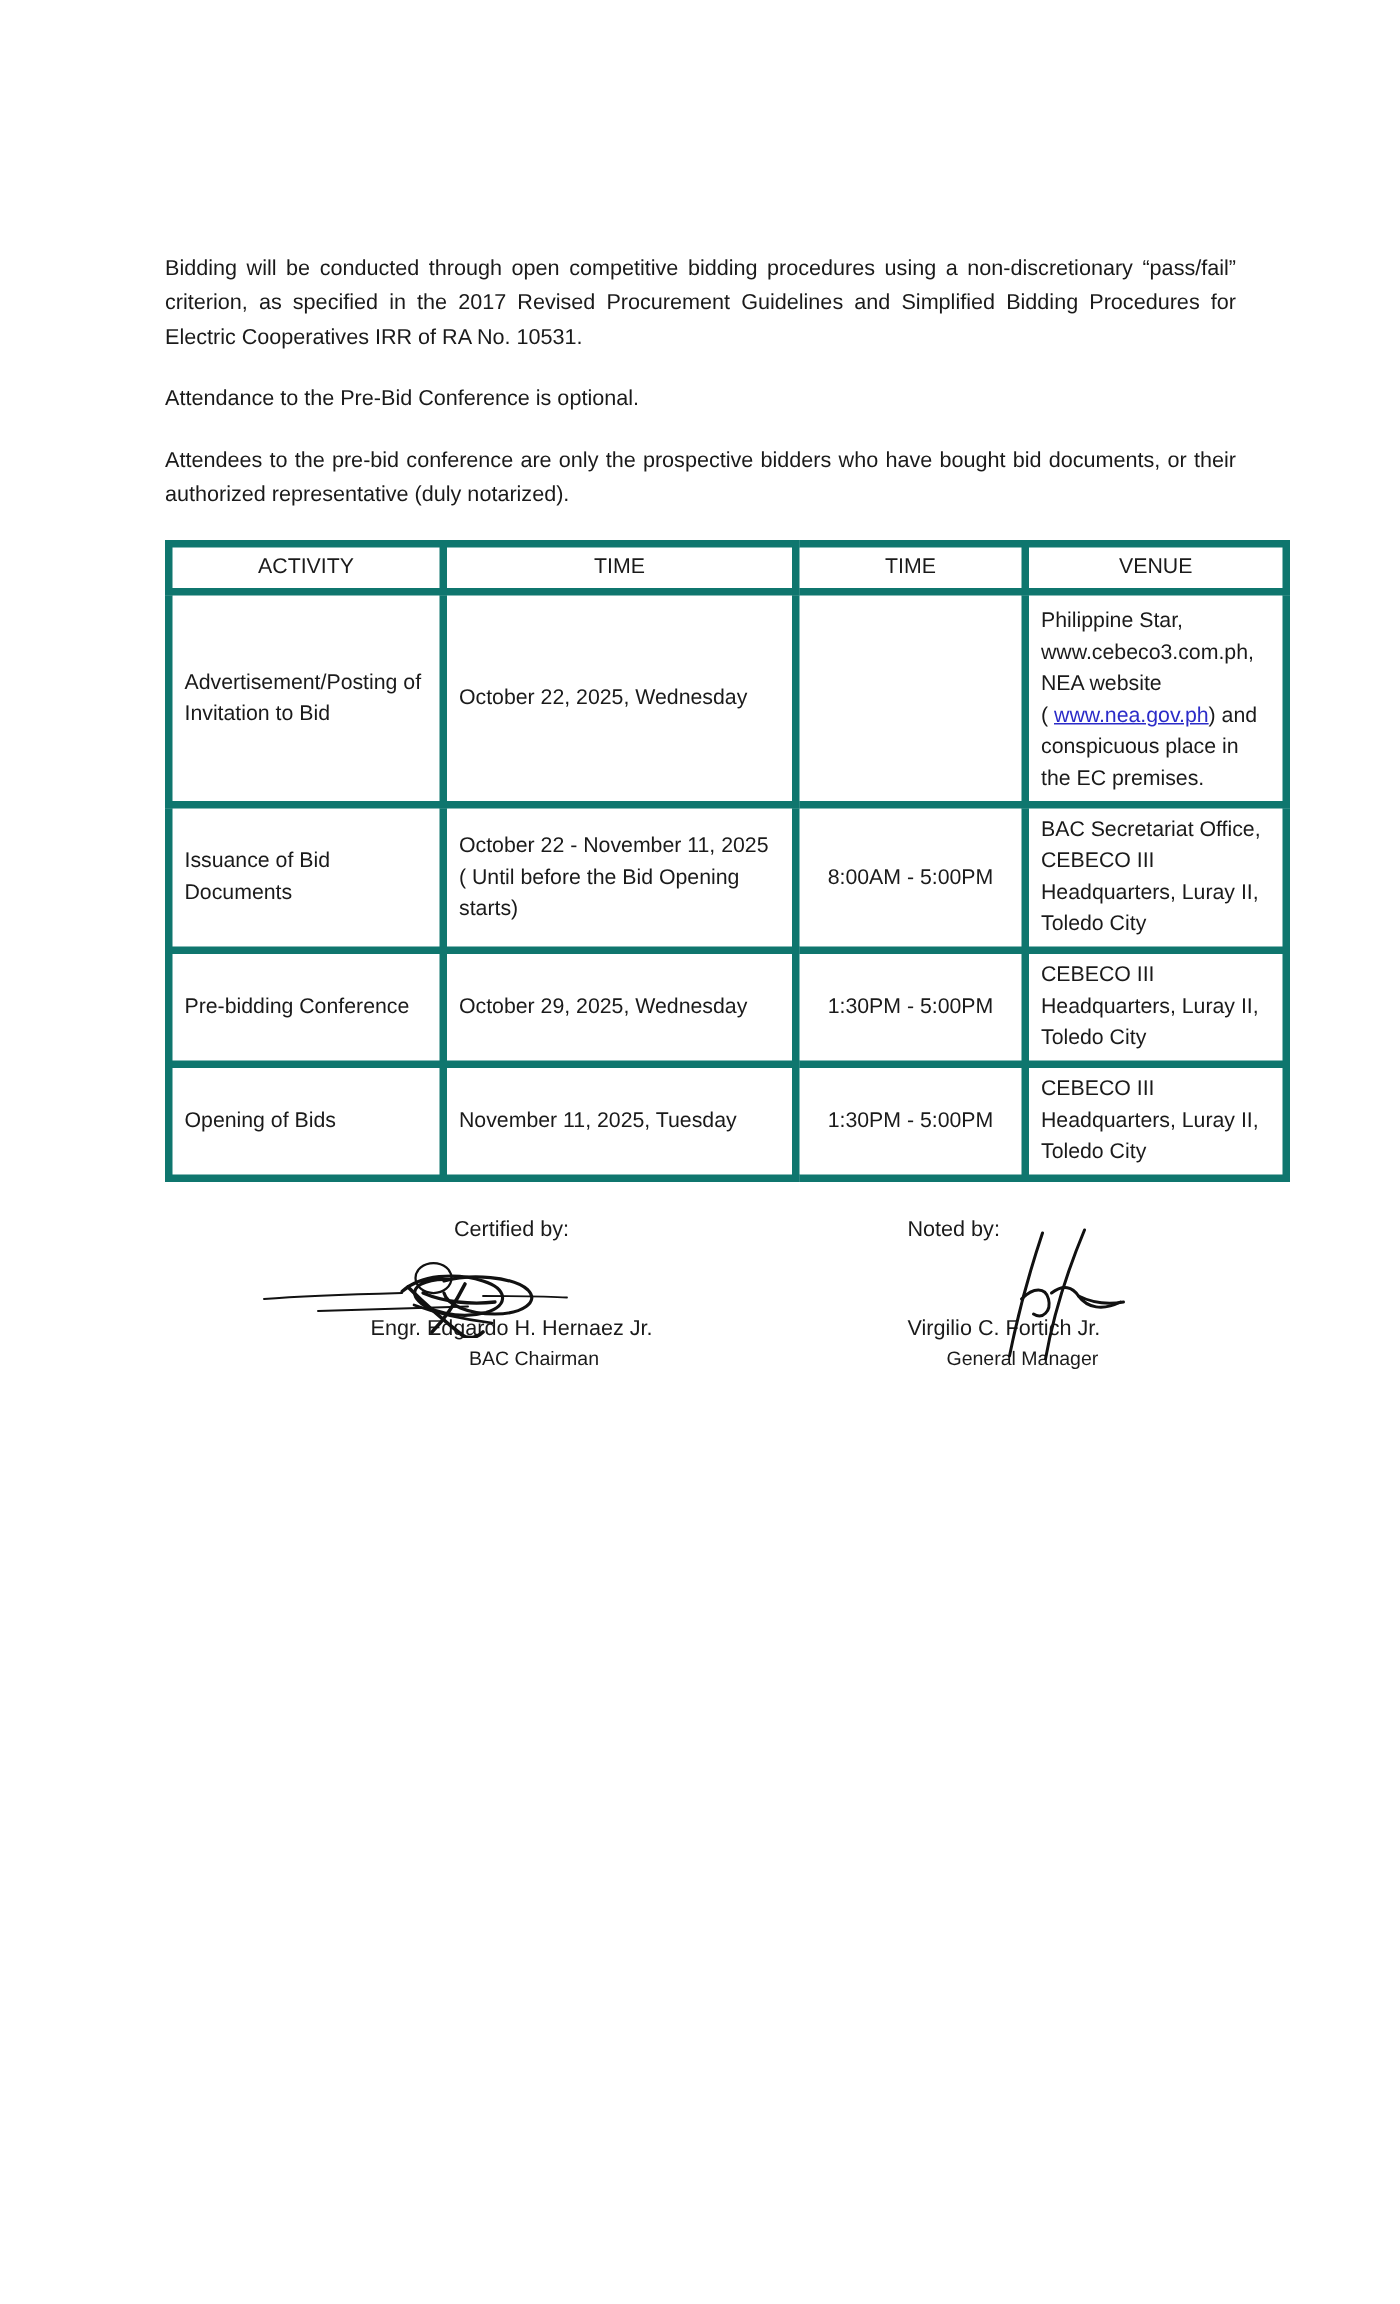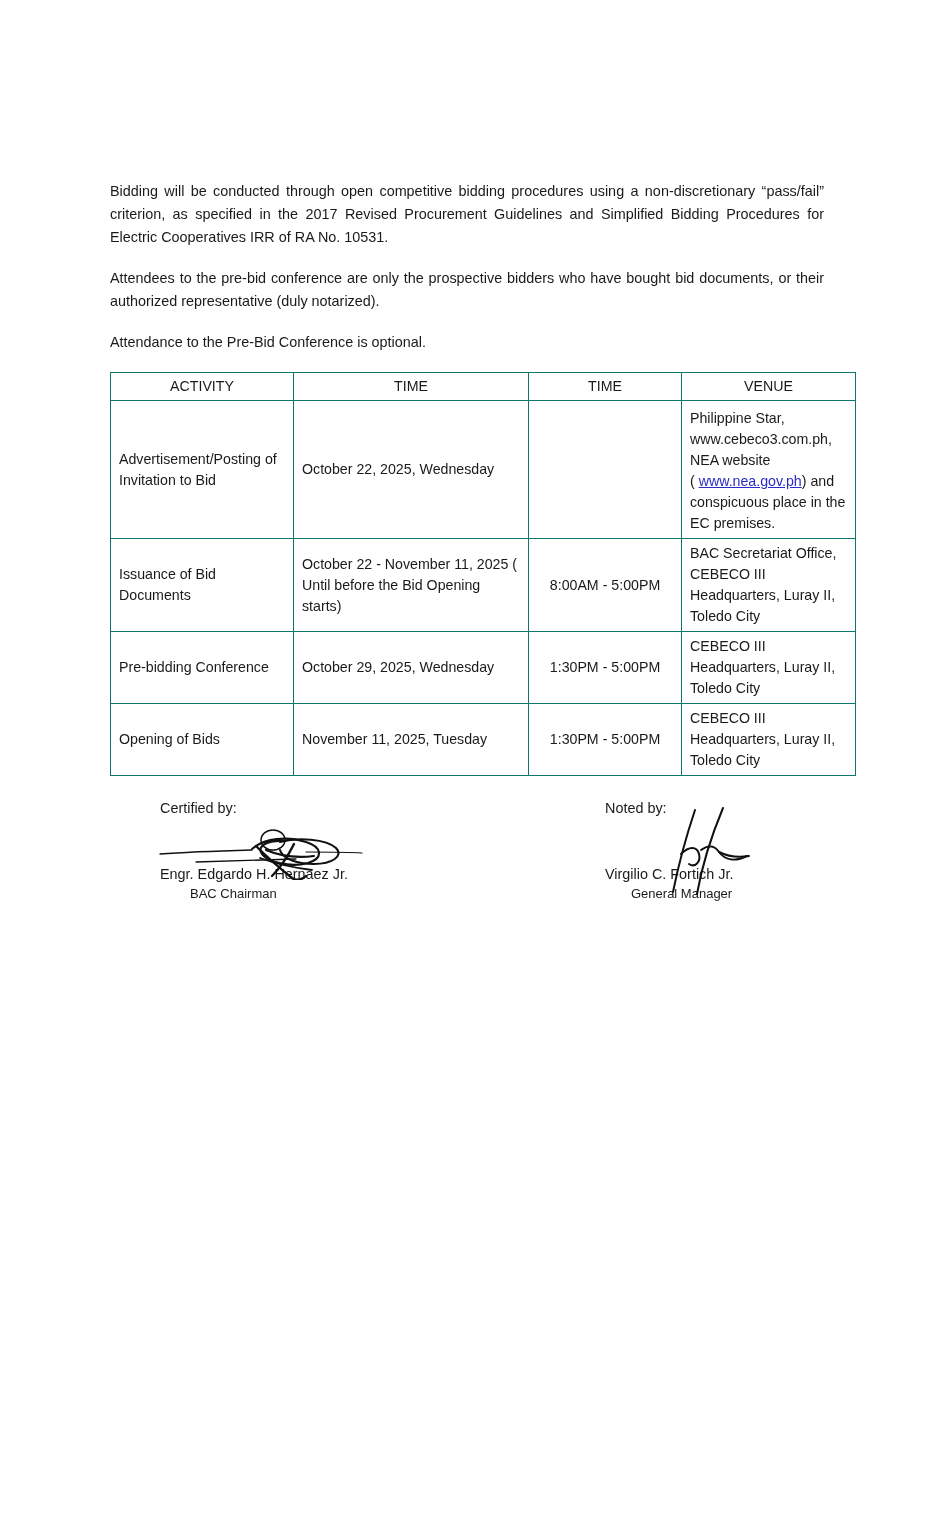--- a/index.html
+++ b/index.html
@@ -22,37 +22,37 @@
     height: 1536px;
     background: #ffffff;
   }
   .content {
     position: absolute;
     left: 110px;
     top: 168px;
     width: 714px;
   }
   p.para {
-    margin: 12px 0 18px 0;
+    margin: 0 0 18px 0;
     font-size: 14.4px;
     line-height: 23px;
     text-align: justify;
     color: #1a1a1a;
   }
   p.nojustify { text-align: left; }
 
   
   table.calendar {
     border-collapse: collapse;
     width: 745px;
     margin: 4px 0 0 0;
     table-layout: fixed;
   }
   table.calendar td, table.calendar th {
-    border: 1px solid #0f766e;
+    border: 5px solid #0f766e;
     vertical-align: middle;
     font-size: 14.2px;
     line-height: 21px;
     font-weight: normal;
     color: #1a1a1a;
     padding: 4px 8px;
   }
   table.calendar th {
     text-align: center;
     padding: 3px 6px;
@@ -82,21 +82,21 @@
     position: relative;
     margin-top: 22px;
     height: 110px;
     width: 740px;
   }
   .sigblock {
     position: absolute;
     top: 0;
     width: 330px;
   }
-  .sigblock.left  { left: 50px; }
+  .sigblock.left  { left: 66px; text-align: center; }
   .sigblock.right { left: 495px; }
   .sig-lead {
     font-size: 14.4px;
     line-height: 20px;
     margin: 0 0 2px 0;
   }
   .sig-space { height: 44px; position: relative; }
   .sig-name {
     font-size: 14.4px;
     line-height: 20px;
@@ -118,22 +118,22 @@
   .scribble.s1 { left: -4px; top: 8px; }
   .scribble.s2 { left: 52px; top: -14px; }
 </style>
 </head>
 <body>
 
 <div class="page">
   <div class="content">
 
     <p class="para">Bidding will be conducted through open competitive bidding procedures using a non-discretionary “pass/fail” criterion, as specified in the 2017 Revised Procurement Guidelines and Simplified Bidding Procedures for Electric Cooperatives IRR of RA No. 10531.</p>
+    <p class="para nojustify">Attendance to the Pre-Bid Conference is optional.</p>
     <p class="para">Attendees to the pre-bid conference are only the prospective bidders who have bought bid documents, or their authorized representative (duly notarized).</p>
-    <p class="para nojustify">Attendance to the Pre-Bid Conference is optional.</p>
 
     <table class="calendar">
       <colgroup>
         <col class="c-activity">
         <col class="c-date">
         <col class="c-time">
         <col class="c-venue">
       </colgroup>
       <thead>
         <tr>

